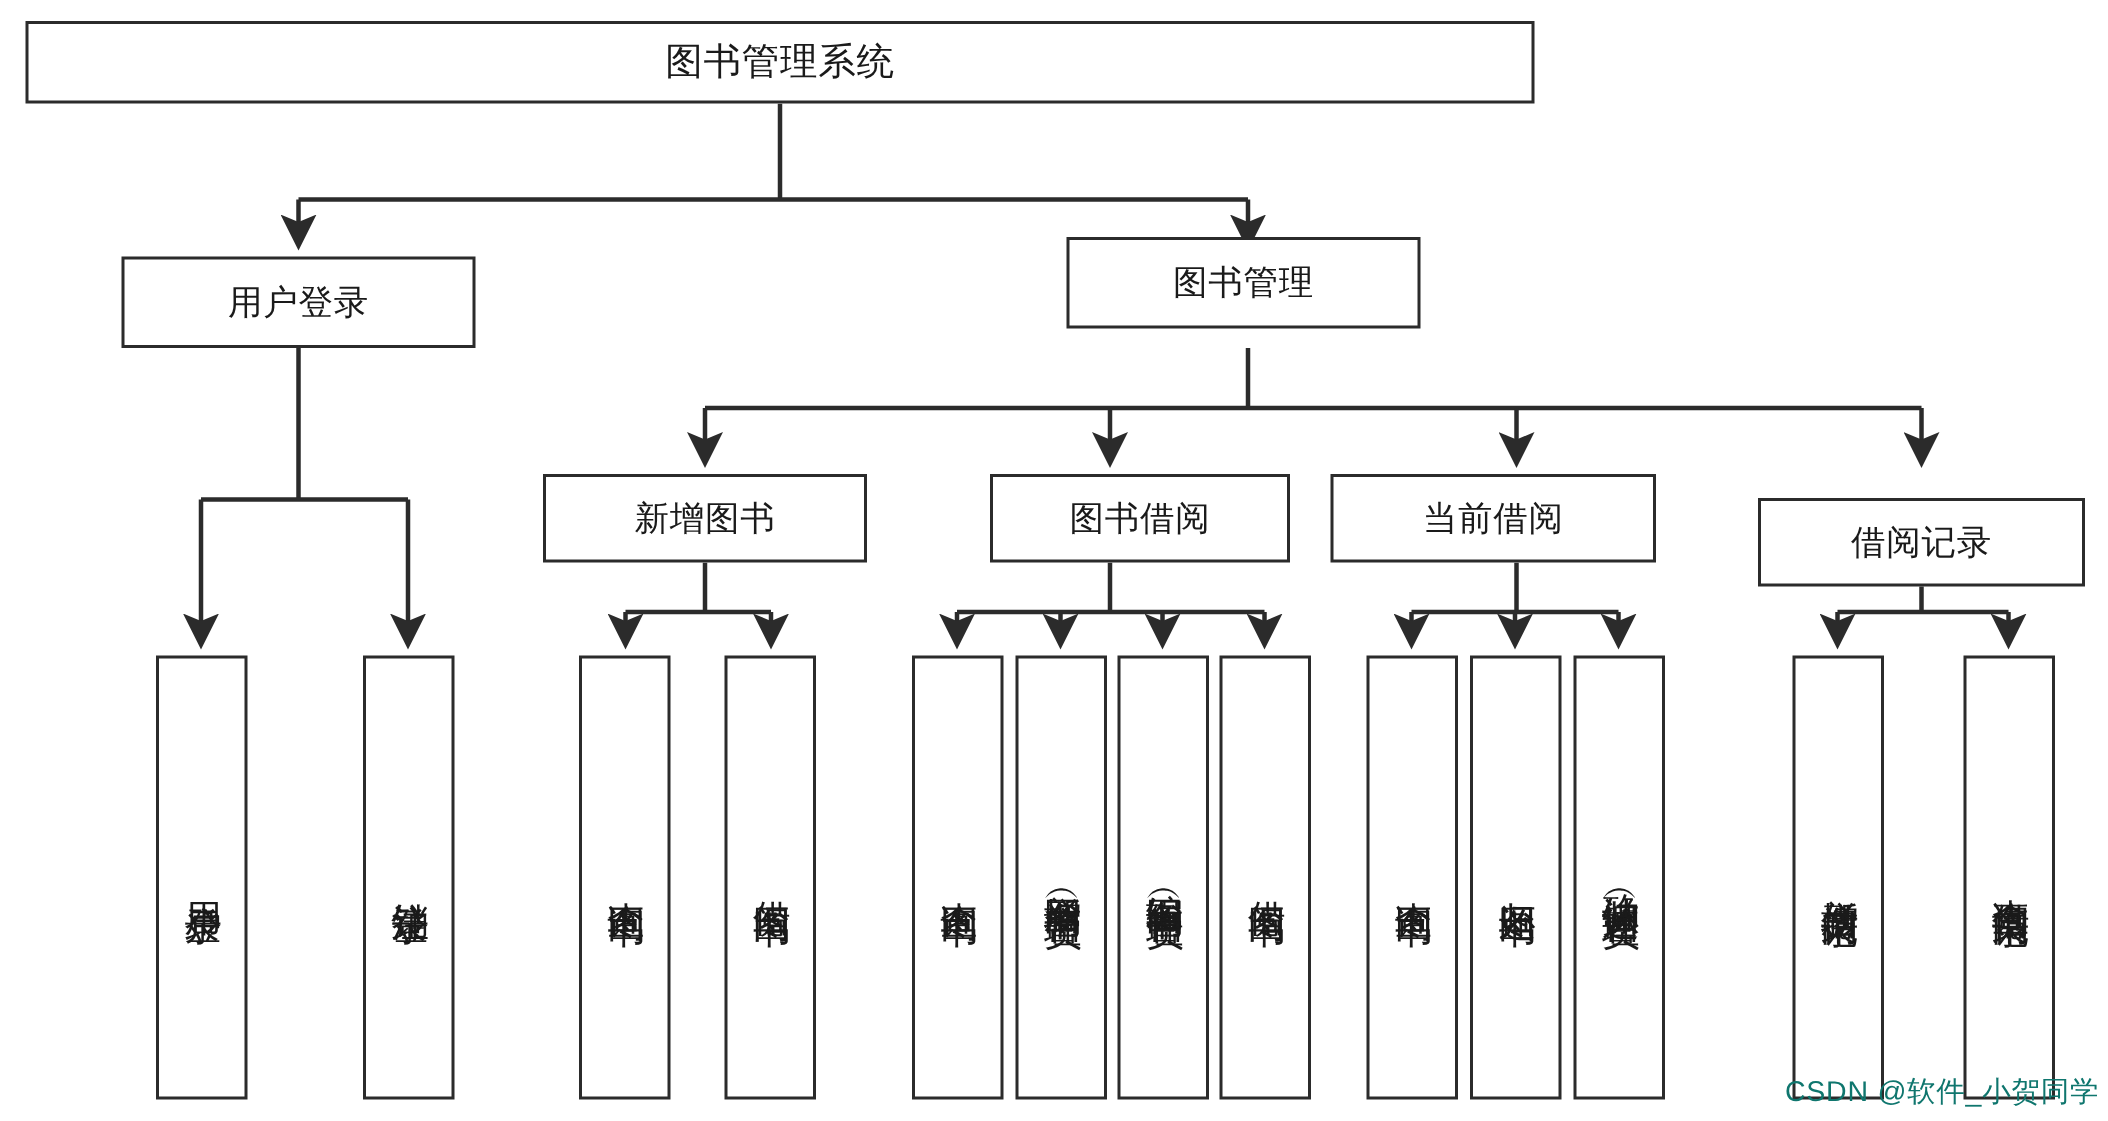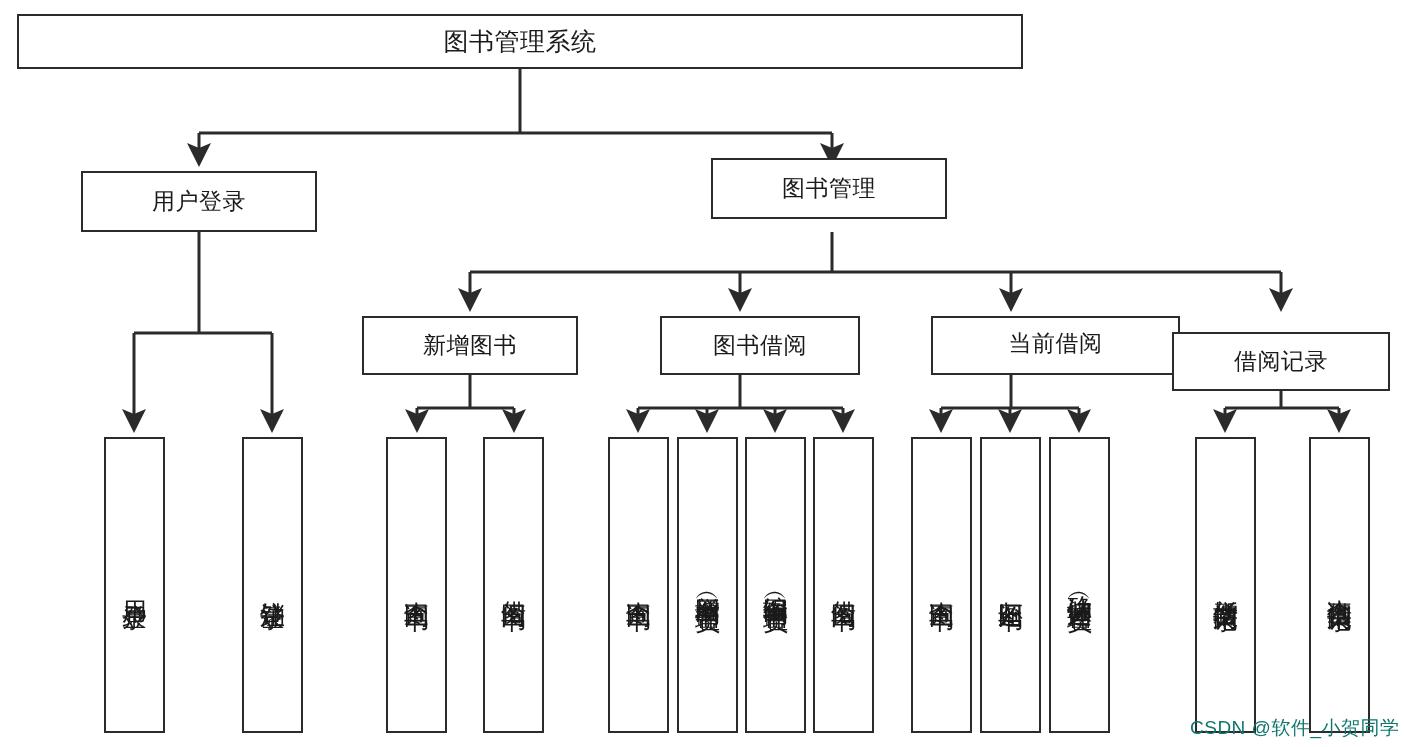--- a/index.html
+++ b/index.html
@@ -130,21 +130,21 @@
   <div class="node lvl2" style="left:711px; top:158px; width:236px; height:61px;">
     <span class="label">图书管理</span>
   </div>
 
   <div class="node lvl3" style="left:362px; top:316px; width:216px; height:59px;">
     <span class="label">新增图书</span>
   </div>
   <div class="node lvl3" style="left:632px; top:316px; width:200px; height:59px;margin-left:28px;">
     <span class="label">图书借阅</span>
   </div>
-  <div class="node lvl3" style="left:931px; top:316px; width:249px; height:59px;font-family:Liberation Mono, monospace;">
+  <div class="node lvl3" style="left:887px; top:316px; width:217px; height:59px;">
     <span class="label">当前借阅</span>
   </div>
   <div class="node lvl3" style="left:1172px; top:332px; width:218px; height:59px;">
     <span class="label">借阅记录</span>
   </div>
 
   <div class="node leaf" style="left:104px; top:437px; width:61px; height:296px;">
     <span class="label">用户登录</span>
   </div>
   <div class="node leaf" style="left:242px; top:437px; width:61px; height:296px;">

